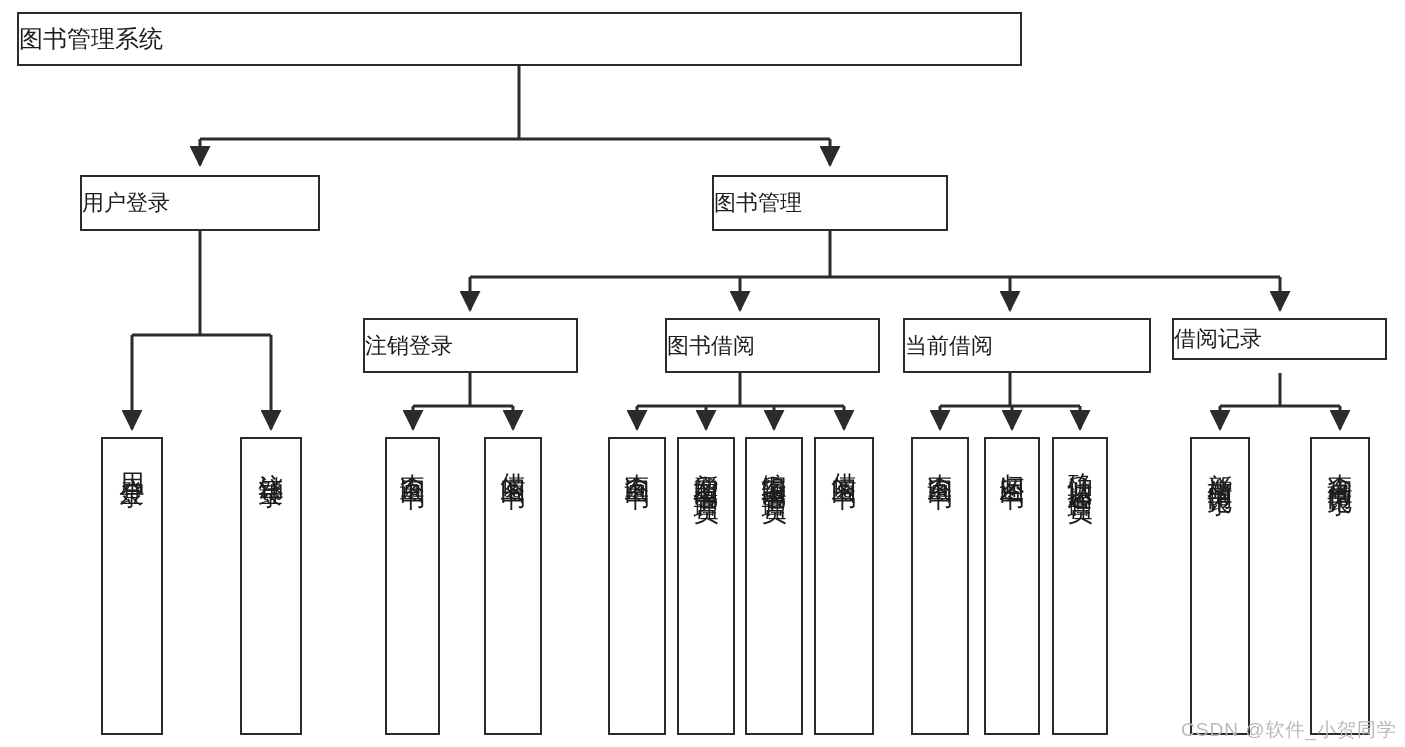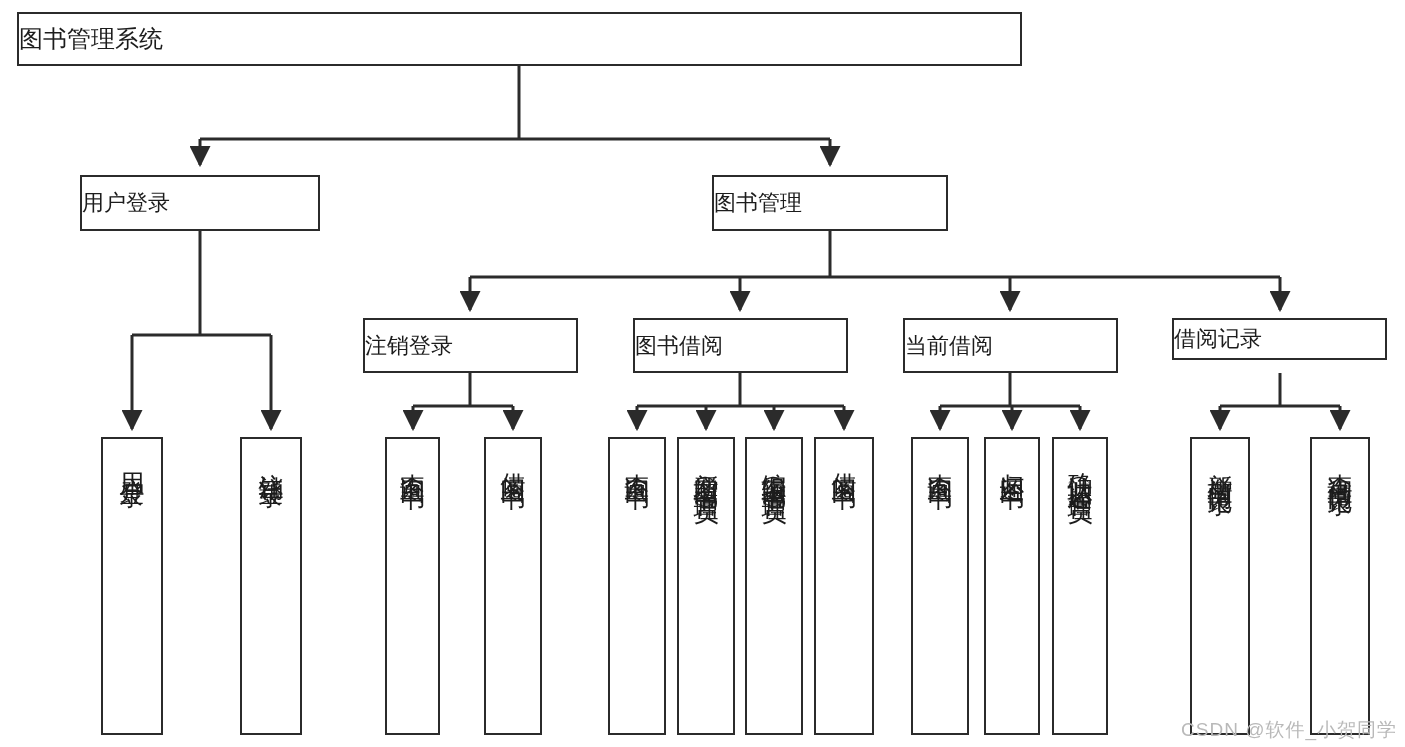--- a/index.html
+++ b/index.html
@@ -116,24 +116,24 @@
   <div class="node branch" style="left: 80px; top: 175px; width: 240px; height: 56px;">
     <span class="label">用户登录</span>
   </div>
   <div class="node branch" style="left: 712px; top: 175px; width: 236px; height: 56px;">
     <span class="label">图书管理</span>
   </div>
 
   <div class="node branch" style="left: 363px; top: 318px; width: 215px; height: 55px;">
     <span class="label">注销登录</span>
   </div>
-  <div class="node branch" style="left: 633px; top: 318px; width: 215px; height: 55px;">
+  <div class="node branch" style="left: 665px; top: 318px; width: 215px; height: 55px;">
     <span class="label">图书借阅</span>
   </div>
-  <div class="node branch" style="left: 903px; top: 318px; width: 215px; height: 55px;">
+  <div class="node branch" style="left: 903px; top: 318px; width: 248px; height: 55px;">
     <span class="label">当前借阅</span>
   </div>
   <div class="node branch" style="left: 1172px; top: 318px; width: 215px; height: 42px;">
     <span class="label">借阅记录</span>
   </div>
 
   <div class="node leaf" style="left: 101px; top: 437px; width: 62px; height: 298px;">
     <span class="label">用户登录</span>
   </div>
   <div class="node leaf" style="left: 240px; top: 437px; width: 62px; height: 298px;">

